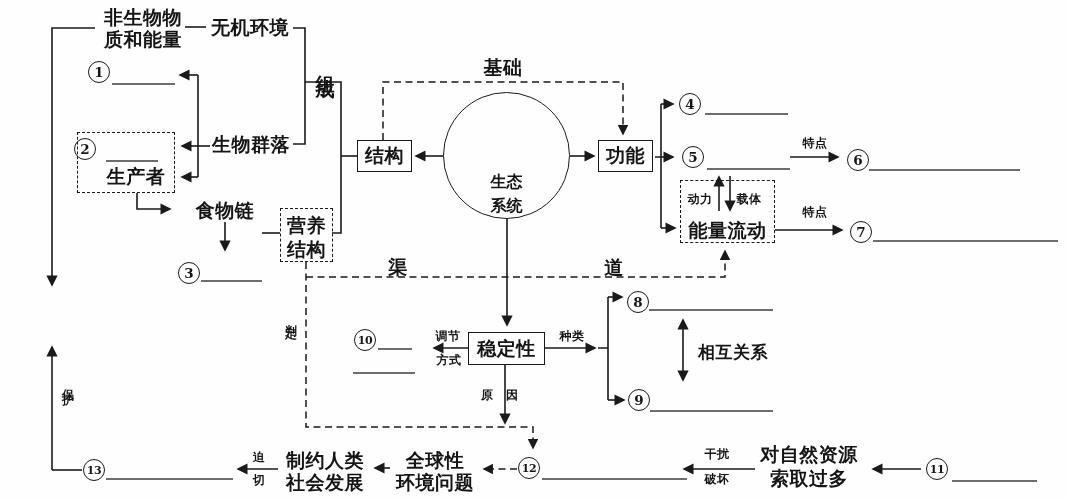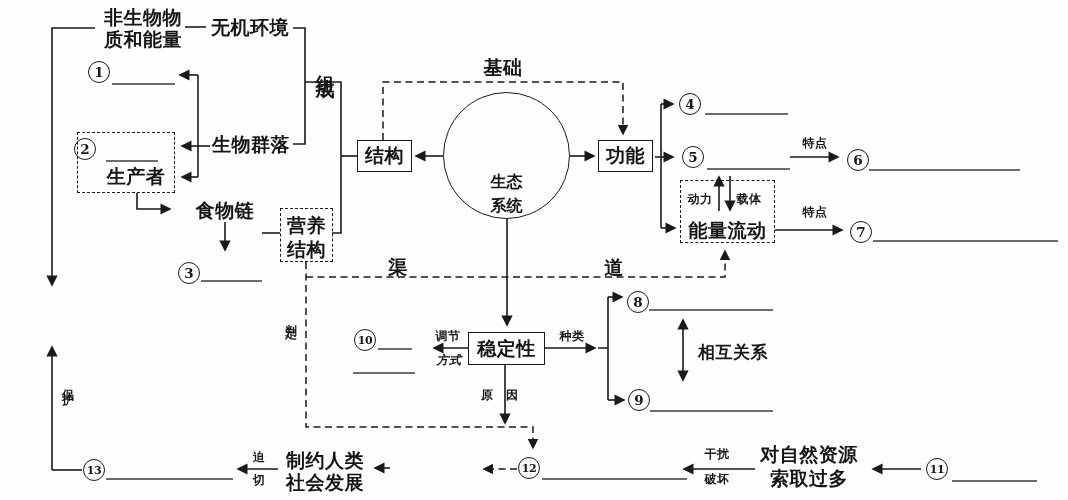--- a/index.html
+++ b/index.html
@@ -133,30 +133,34 @@
   <div class="lbl" style="left:479px;top:56px;width:48px;">基础</div>
   <div class="lbl sm" style="left:682px;top:189px;width:36px;">动力</div>
   <div class="lbl sm" style="left:729px;top:189px;width:40px;">载体</div>
   <div class="lbl" style="left:680px;top:219px;width:95px;">能量流动</div>
   <div class="lbl sm" style="left:792px;top:133px;width:46px;">特点</div>
   <div class="lbl sm" style="left:792px;top:202px;width:46px;">特点</div>
   <div class="lbl" style="left:386px;top:256px;width:24px;">渠</div>
   <div class="lbl" style="left:601px;top:256px;width:26px;">道</div>
   <div class="lbl vtext sm" style="left:281px;top:314px;">判定</div>
   <div class="lbl sm" style="left:427px;top:326px;width:42px;">调节</div>
-  <div class="lbl sm" style="left:428px;top:350px;width:42px;font-style:italic;">方式</div>
+  <div class="lbl sm" style="left:428px;top:350px;width:42px;">方式</div>
   <div class="lbl sm" style="left:550px;top:326px;width:44px;">种类</div>
   <div class="lbl" style="left:686px;top:341px;width:82px;font-size:17px;text-align:right;">相互关系</div>
   <div class="lbl sm spread" style="left:481px;top:385px;">原因</div>
   <div class="lbl vtext sm" style="left:58px;top:380px;">保护</div>
   <div class="lbl sm" style="left:246px;top:447px;width:26px;">迫</div>
   <div class="lbl sm" style="left:246px;top:470px;width:26px;">切</div>
   <div class="lbl" style="left:278px;top:449px;width:94px;">
     <span class="ln">制约人类</span>
     <span class="ln">社会发展</span>
+  </div>
+  <div class="lbl" style="left:390px;top:449px;width:90px;">
+    <span class="ln">全球性</span>
+    <span class="ln">环境问题</span>
   </div>
   <div class="lbl sm" style="left:694px;top:444px;width:46px;">干扰</div>
   <div class="lbl sm" style="left:694px;top:469px;width:46px;">破坏</div>
   <div class="lbl" style="left:752px;top:442px;width:114px;line-height:24px;">
     <span class="ln">对自然资源</span>
     <span class="ln">索取过多</span>
   </div>
 
   <span class="circ" style="left:88px;top:61px;">1</span>
   <span class="circ" style="left:74px;top:138px;">2</span>

